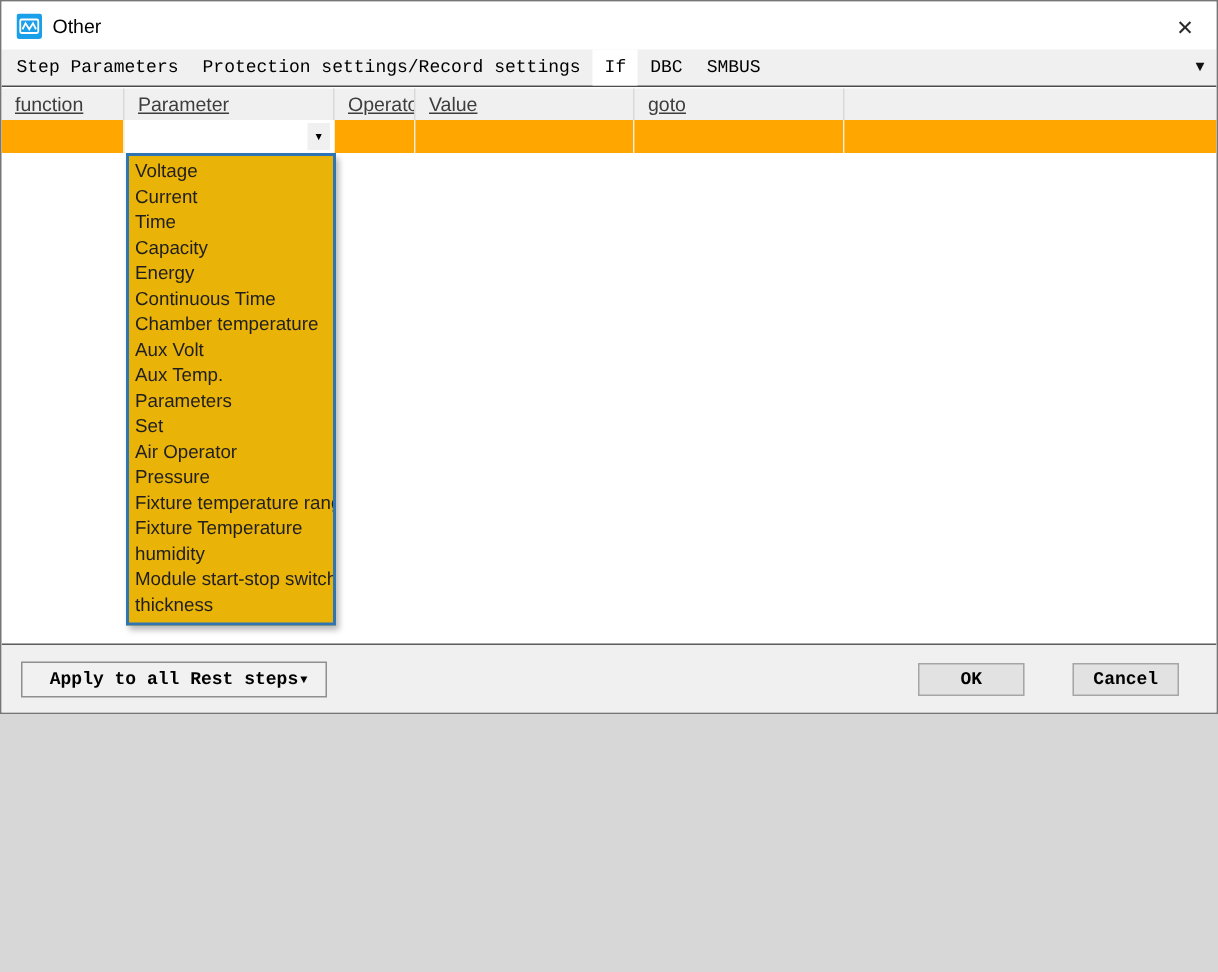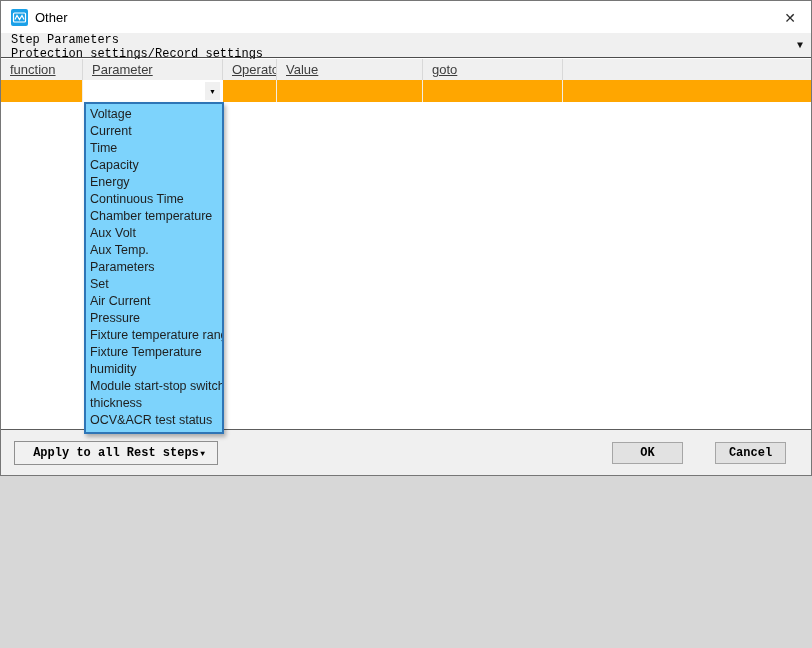--- a/index.html
+++ b/index.html
@@ -20,21 +20,21 @@
   .close {
     position:absolute; right:11px; top:7px; width:20px; height:20px;
     display:flex; align-items:center; justify-content:center;
     font-size:14px; color:#2b2b2b; cursor:pointer;
   }
   
   .tabbar {
     position:absolute; left:0; top:32px; right:0; height:25px;
     background:#f0f0f0; border-bottom:1px solid #4d4d4d;
     display:flex; align-items:stretch; padding-left:2px;
-    font-family:"Liberation Mono", monospace; font-size:12px; color:#000;flex-direction:column;
+    font-family:"Liberation Mono", monospace; font-size:12px; color:#000;
   }
   .tab {
     display:flex; align-items:center; padding:0 8px; white-space:nowrap;
     cursor:pointer;
   }
   .tab.active { background:#ffffff; }
   .tabbar-arrow {
     position:absolute; right:8px; top:0; height:24px;
     display:flex; align-items:center; font-size:10px; color:#111; cursor:pointer;
   }
@@ -65,21 +65,21 @@
     white-space:nowrap; overflow:hidden;
   }
   .combo-btn {
     position:absolute; right:3px; top:2px; bottom:2px; width:15px;
     background:#f0f0f0; display:flex; align-items:center; justify-content:center;
     font-size:7px; color:#000;
   }
   
   .dropdown {
     position:absolute; left:83px; top:101px; width:140px;
-    background:#7dd3fc; border:2px solid #2E75B6;
+    background:#eab308; border:2px solid #2E75B6;
     box-shadow:2px 3px 4px rgba(0,0,0,0.28);
     padding:2px 0 3px 0; z-index:5;
   }
   .dd-item {
     height:17px; line-height:17px; padding:0 2px 0 4px;
     font-size:12.5px; color:#1f1f1f;
     white-space:nowrap; overflow:hidden; cursor:pointer;
   }
   
   .footer {
@@ -160,28 +160,27 @@
     <div class="dd-item">Current</div>
     <div class="dd-item">Time</div>
     <div class="dd-item">Capacity</div>
     <div class="dd-item">Energy</div>
     <div class="dd-item">Continuous Time</div>
     <div class="dd-item">Chamber temperature</div>
     <div class="dd-item">Aux Volt</div>
     <div class="dd-item">Aux Temp.</div>
     <div class="dd-item">Parameters</div>
     <div class="dd-item">Set</div>
-    <div class="dd-item">Air Current</div>
+    <div class="dd-item">Air Operator</div>
     <div class="dd-item">Pressure</div>
     <div class="dd-item">Fixture temperature range</div>
     <div class="dd-item">Fixture Temperature</div>
     <div class="dd-item">humidity</div>
     <div class="dd-item">Module start-stop switch</div>
     <div class="dd-item">thickness</div>
-    <div class="dd-item">OCV&amp;ACR test status</div>
   </div>
 
   <div class="footer">
     <div class="apply-btn">
       <span>Apply to all Rest steps</span>
       <span class="apply-arrow">▼</span>
     </div>
     <div class="btn btn-ok">OK</div>
     <div class="btn btn-cancel">Cancel</div>
   </div>

